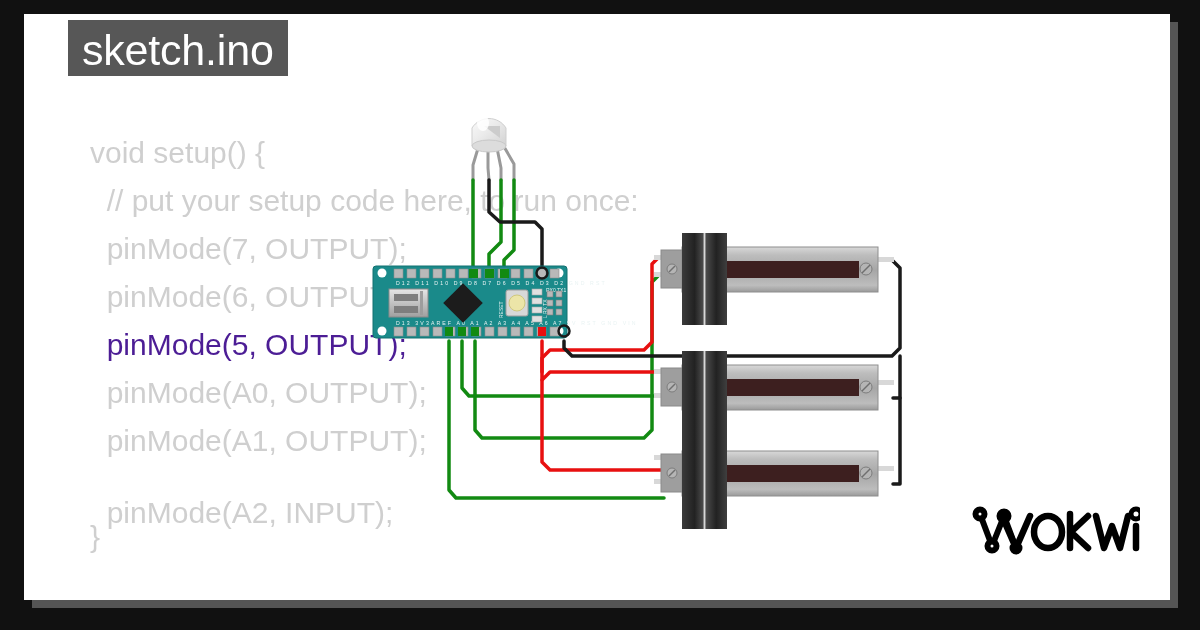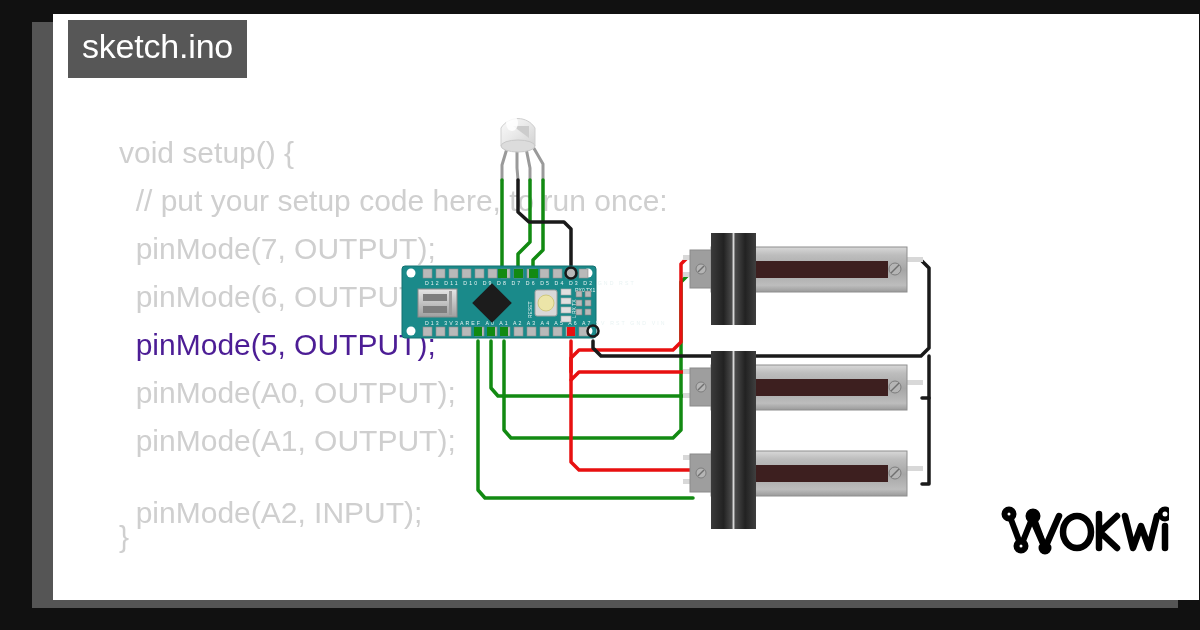--- a/index.html
+++ b/index.html
@@ -16,31 +16,30 @@
     left:32px;top:22px;
     width:1146px;height:586px;
     background:#555555;
   }
   #canvas{
     position:absolute;
     left:24px;top:14px;
     width:1146px;height:586px;
     background:#ffffff;
     overflow:hidden;
-    margin-left:29px;
   }
   
   #tab{
     position:absolute;
     left:68px;top:20px;
     background:#575757;
     color:#ffffff;
-    font-size:34px;
+    font-size:43px;
     line-height:1;
-    padding:9px 14px 15px 14px;
+    padding:9px 14px 4px 14px;
     letter-spacing:-0.2px;
     z-index:40;
     white-space:nowrap;
   }
   
   #code{
     position:absolute;
     left:24px;top:14px;
     width:1146px;height:586px;
     z-index:5;

